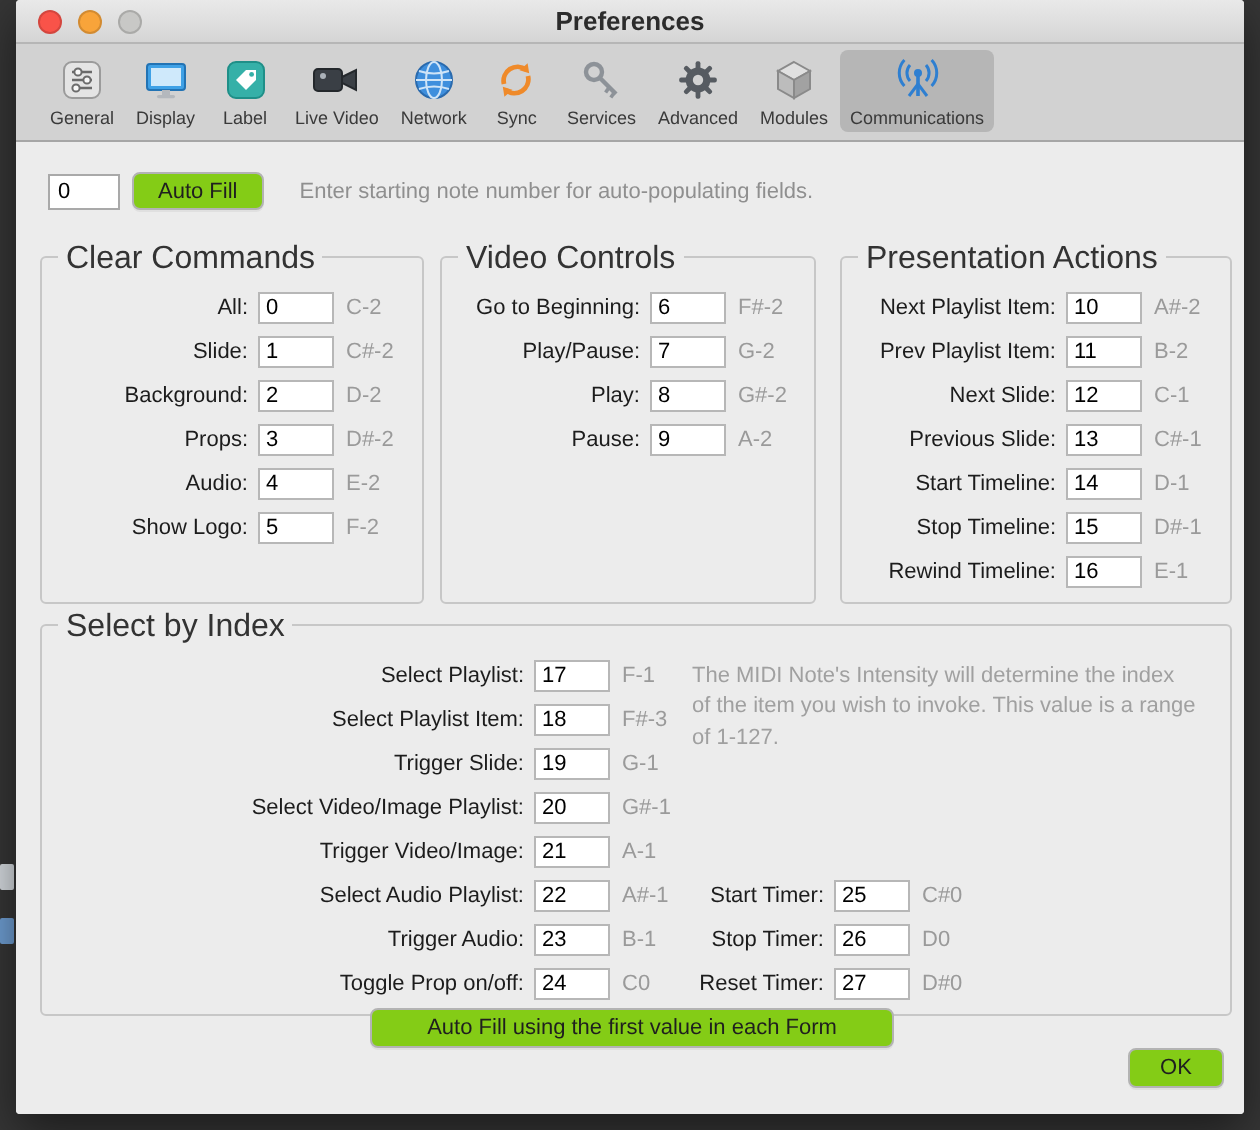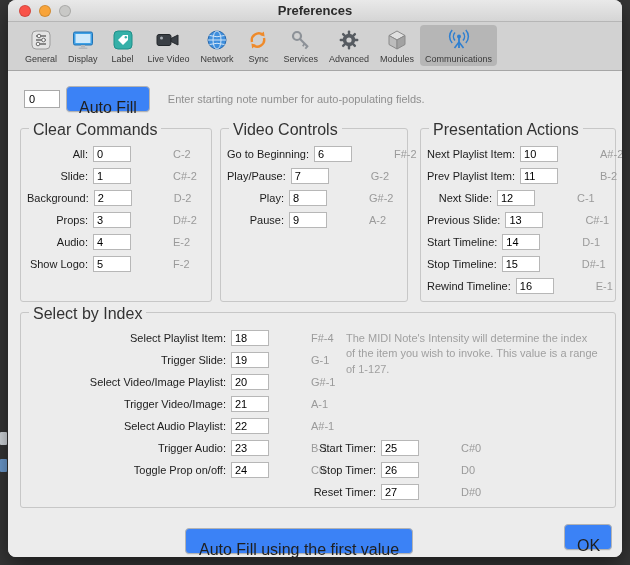--- a/index.html
+++ b/index.html
@@ -10,21 +10,21 @@
     position:relative;
     overflow:hidden;
   }
   
   .artifact { position:absolute; }
   .a1 { left:0; top:432px; width:7px; height:13px; background:#d8dde2; border-radius:1px; }
   .a2 { left:0; top:459px; width:7px; height:13px; background:#6f9fd4; border-radius:1px; }
 
   .window {
     position:absolute; left:8px; top:0; width:614px; height:557px;
-    background:#ececec; border-radius:8px;
+    background:#ececec; border-radius:2px;
     box-shadow:0 8px 24px rgba(0,0,0,.5);
     overflow:hidden;
   }
   .titlebar {
     height:22px; background:linear-gradient(#e9e9e9,#d5d5d5);
     border-bottom:1px solid #b6b6b6; position:relative;
   }
   .title { text-align:center; font-size:13px; line-height:22px; color:#2c2c2c; font-weight:bold; }
   .traffic { position:absolute; left:11px; top:5px; display:flex; gap:8px; }
   .tl { width:12px; height:12px; border-radius:50%; display:inline-block; border:1px solid rgba(0,0,0,.15); }
@@ -45,22 +45,22 @@
   .tlabel { font-size:9px; color:#3a3a3a; margin-top:2px; white-space:nowrap; }
 
   .content { position:absolute; top:72px; left:0; right:0; bottom:0; background:#ececec; }
 
   .afrow { position:absolute; left:16px; top:14px; display:flex; align-items:center; }
   input.af {
     width:36px; height:18px; border:1px solid #a9a9a9; background:#fff;
     font-size:11px; padding:1px 4px; font-family:inherit;
   }
   .btn {
-    background:#3b82f6; border:1px solid #b3b3b3; border-radius:4px;
-    font-size:16px; color:#1f1f1f; padding:12px 12px; height:19px;
+    background:#84cc16; border:1px solid #b3b3b3; border-radius:4px;
+    font-size:11px; color:#1f1f1f; padding:0 12px; height:19px;
     font-family:inherit; box-shadow:0 1px 0 rgba(0,0,0,.05);
   }
   .afrow .btn { margin-left:6px; }
   .hint { font-size:11px; color:#8f8f8f; margin-left:18px; }
 
   .group { position:absolute; border:1px solid #c7c7c7; border-radius:3px; }
   .gtitle {
     position:absolute; top:-8px; left:8px; background:#ececec;
     padding:0 4px; font-size:16px; color:#333; white-space:nowrap;
   }
@@ -69,30 +69,30 @@
   .g-pres   { left:412px; top:56px;  width:196px; height:174px; }
   .g-select { left:12px;  top:240px; width:596px; height:196px; }
 
   .grows { padding:16px 6px 0 6px; }
   .row { display:flex; align-items:center; height:17px; margin-bottom:5px; }
   .lbl { flex:1; text-align:right; font-size:11px; color:#1c1c1c; padding-right:5px; white-space:nowrap; }
   input.num {
     width:38px; height:16px; border:1px solid #b7b7b7; background:#fff;
     font-size:11px; padding:0 3px; font-family:inherit;
   }
-  .note { width:38px; font-size:11px; color:#9a9a9a; padding-left:6px; white-space:nowrap;margin-left:36px; }
+  .note { width:38px; font-size:11px; color:#9a9a9a; padding-left:6px; white-space:nowrap; }
 
   .srows { position:absolute; left:0; top:0; width:322px; padding:16px 0 0 6px; }
   .sinfo {
     position:absolute; left:325px; top:18px; width:252px;
     font-size:11px; color:#a0a0a0; line-height:1.4;
   }
   .trows { position:absolute; left:272px; top:126px; width:200px; }
 
-  .footbtn { position:absolute; top:432px; left:177px; width:228px; height:20px;margin-top:24px; }
+  .footbtn { position:absolute; top:432px; left:177px; width:262px; height:20px; }
   .okbtn   { position:absolute; top:452px; left:556px; width:48px;  height:20px; }
 </style>
 </head>
 <body>
 
 <div class="artifact a1"></div>
 <div class="artifact a2"></div>
 
 <div class="window">
 
@@ -350,23 +350,28 @@
           <span class="note">E-1</span>
         </div>
       </div>
     </div>
 
     <div class="group g-select">
       <div class="gtitle">Select by Index</div>
 
       <div class="srows">
         <div class="row">
+          <span class="lbl">Select Playlist:</span>
+          <input class="num" type="text" value="17" style="">
+          <span class="note">F-1</span>
+        </div>
+        <div class="row">
           <span class="lbl">Select Playlist Item:</span>
           <input class="num" type="text" value="18" style="">
-          <span class="note">F#-4</span>
+          <span class="note">F#-3</span>
         </div>
         <div class="row">
           <span class="lbl">Trigger Slide:</span>
           <input class="num" type="text" value="19" style="">
           <span class="note">G-1</span>
         </div>
         <div class="row">
           <span class="lbl">Select Video/Image Playlist:</span>
           <input class="num" type="text" value="20" style="">
           <span class="note">G#-1</span>

